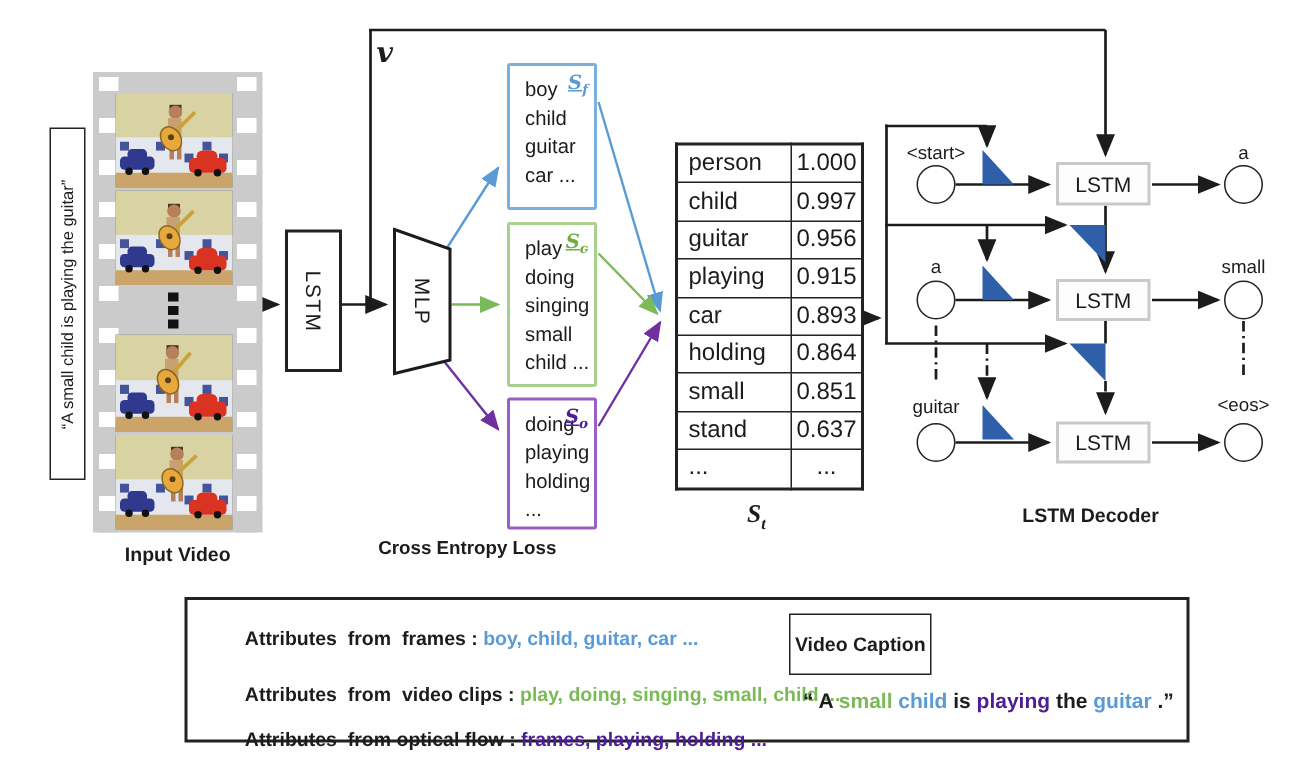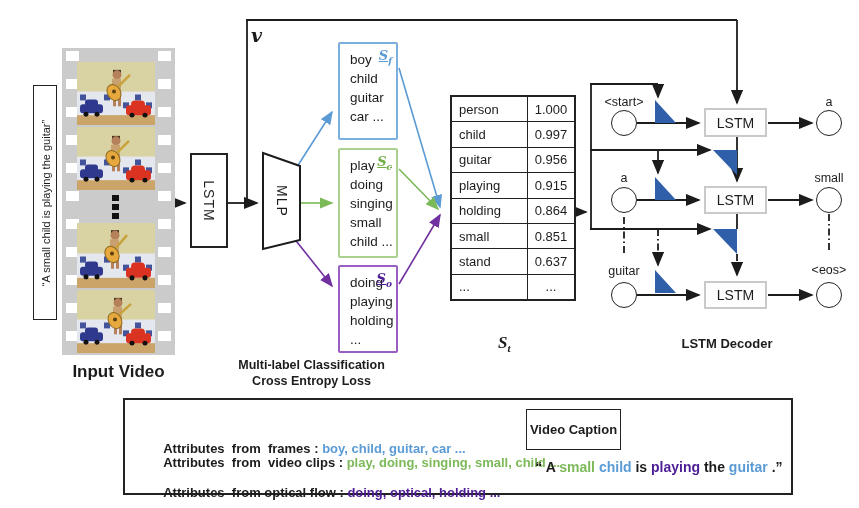--- a/index.html
+++ b/index.html
@@ -8,21 +8,21 @@
          font-family:"Liberation Sans",sans-serif;color:#1c1c1c;}
   .abs{position:absolute;}
   svg.overlay{position:absolute;left:0;top:0;z-index:1;}
   
   .attr-box{background:#fff;border:2px solid;border-radius:2px;box-sizing:border-box;
             font-size:13.5px;line-height:19px;padding:6px 0 0 10px;z-index:2;}
   .attr-sym{position:absolute;top:2px;right:4px;font-family:"DejaVu Serif",serif;
             font-style:italic;font-weight:bold;font-size:13px;text-decoration:underline;}
   .attr-sym sub{font-size:9px;}
   .score-table{border-collapse:collapse;background:#fff;z-index:2;position:absolute;}
-  .score-table td{border:1.5px solid #222;font-size:13px;height:24.4px;padding:0;}
+  .score-table td{border:1.5px solid #222;font-size:16px;height:24.4px;padding:0;}
   .score-table td.w{width:68px;padding-left:7px;}
   .score-table td.s{width:46px;text-align:center;}
   .lstm-enc{border:2px solid #222;background:#fff;box-sizing:border-box;
             display:flex;align-items:center;justify-content:center;z-index:2;}
   .vtext{transform:rotate(90deg);font-size:14px;letter-spacing:1px;white-space:nowrap;}
   .dec-box{border:2px solid #c9c9c9;background:#fdfdfd;box-sizing:border-box;display:flex;
            align-items:center;justify-content:center;font-size:14px;z-index:2;}
   .circle{width:26px;height:26px;border:1.7px solid #222;border-radius:50%;background:#fff;
           box-sizing:border-box;z-index:2;}
   .word-label{font-size:12.5px;text-align:center;z-index:2;}
@@ -258,21 +258,21 @@
           <circle cx="9" cy="53" r="2.5" fill="#111"></circle>
           <circle cx="20" cy="53" r="2.5" fill="#111"></circle>
         <rect x="49" y="44" width="25" height="10" rx="3" fill="#da3322"></rect>
           <rect x="54" y="39" width="14" height="8" rx="4" fill="#da3322"></rect>
           <circle cx="55" cy="54" r="2.5" fill="#111"></circle>
           <circle cx="68" cy="54" r="2.5" fill="#111"></circle>
       </svg>
     </div>
   </div>
 
-  <div class="abs bold" style="left:62px;top:362px;width:113px;text-align:center;font-size:17px;z-index:2;">Input Video</div>
+  <div class="abs bold" style="left:62px;top:362px;width:113px;text-align:center;font-size:13px;z-index:2;">Input Video</div>
 
   <div class="abs lstm-enc" style="left:190px;top:153px;width:38px;height:95px;">
     <span class="vtext">LSTM</span>
   </div>
   <div class="abs" style="left:263px;top:153px;width:37px;height:96px;display:flex;align-items:center;justify-content:center;z-index:2;">
     <span class="vtext">MLP</span>
   </div>
   <div class="abs serif-it" style="left:251px;top:24px;font-size:19px;z-index:2;">v</div>
 
   <div class="abs attr-box" style="left:338px;top:42px;width:60px;height:98px;border-color:#7bafdd;">
@@ -294,21 +294,20 @@
 
   <div class="abs attr-box" style="left:338px;top:265px;width:60px;height:88px;border-color:#9a5fc0;">
     <span class="attr-sym c-purple"><span>S</span><sub>o</sub></span>
     <div>doing</div>
     <div>playing</div>
     <div>holding</div>
     <div>...</div>
   </div>
 
   <div class="abs bold" style="left:228px;top:357px;width:167px;text-align:center;font-size:12.5px;line-height:16px;z-index:2;">
-    <div>Multi-label Classification</div>
     <div>Cross Entropy Loss</div>
   </div>
 
   <table class="score-table" style="left:450px;top:95px;border:2px solid #222;">
     <tbody>
         <tr>
           <td class="w">person</td>
           <td class="s">1.000</td>
         </tr>
     <tr>
@@ -317,20 +316,24 @@
         </tr>
     <tr>
           <td class="w">guitar</td>
           <td class="s">0.956</td>
         </tr>
     <tr>
           <td class="w">playing</td>
           <td class="s">0.915</td>
         </tr>
     <tr>
+          <td class="w">car</td>
+          <td class="s">0.893</td>
+        </tr>
+    <tr>
           <td class="w">holding</td>
           <td class="s">0.864</td>
         </tr>
     <tr>
           <td class="w">small</td>
           <td class="s">0.851</td>
         </tr>
     <tr>
           <td class="w">stand</td>
           <td class="s">0.637</td>
@@ -359,28 +362,28 @@
 
   <div class="abs word-label" style="left:594px;top:264px;width:60px;">guitar</div>
   <div class="abs circle" style="left:611px;top:282px;"></div>
   <div class="abs dec-box" style="left:704px;top:281px;width:63px;height:28px;">LSTM</div>
   <div class="abs word-label" style="left:799px;top:263px;width:60px;">&lt;eos&gt;</div>
   <div class="abs circle" style="left:816px;top:282px;"></div>
 
   <div class="abs bold" style="left:662px;top:336px;width:130px;text-align:center;font-size:13px;z-index:2;">LSTM Decoder</div>
 
   <div class="abs summary-box" style="left:123px;top:398px;width:670px;height:97px;">
-    <div class="summary-line" style="top:26px;">
+    <div class="summary-line" style="top:3px;">
       <span class="c-black">Attributes  from  frames : </span><span class="c-blue">boy, child, guitar, car ...</span>
     </div>
     <div class="summary-line" style="top:40px;">
       <span class="c-black">Attributes  from  video clips : </span><span class="c-green">play, doing, singing, small, child ...</span>
     </div>
     <div class="summary-line" style="top:70px;">
-      <span class="c-black">Attributes  from optical flow : </span><span class="c-purple">doing, optical, holding ...</span>
+      <span class="c-black">Attributes  from optical flow : </span><span class="c-purple">frames, playing, holding ...</span>
     </div>
     <div class="abs vc-box" style="left:401px;top:9px;width:95px;height:41px;">Video Caption</div>
     <div class="abs caption" style="left:387px;top:43px;">
       <span class="c-black">“ A </span><span class="c-green">small </span><span class="c-blue">child </span><span class="c-black">is </span><span class="c-purple">playing </span><span class="c-black">the </span><span class="c-blue">guitar </span><span class="c-black">.”</span>
     </div>
   </div>
 
 
 </div>
 

